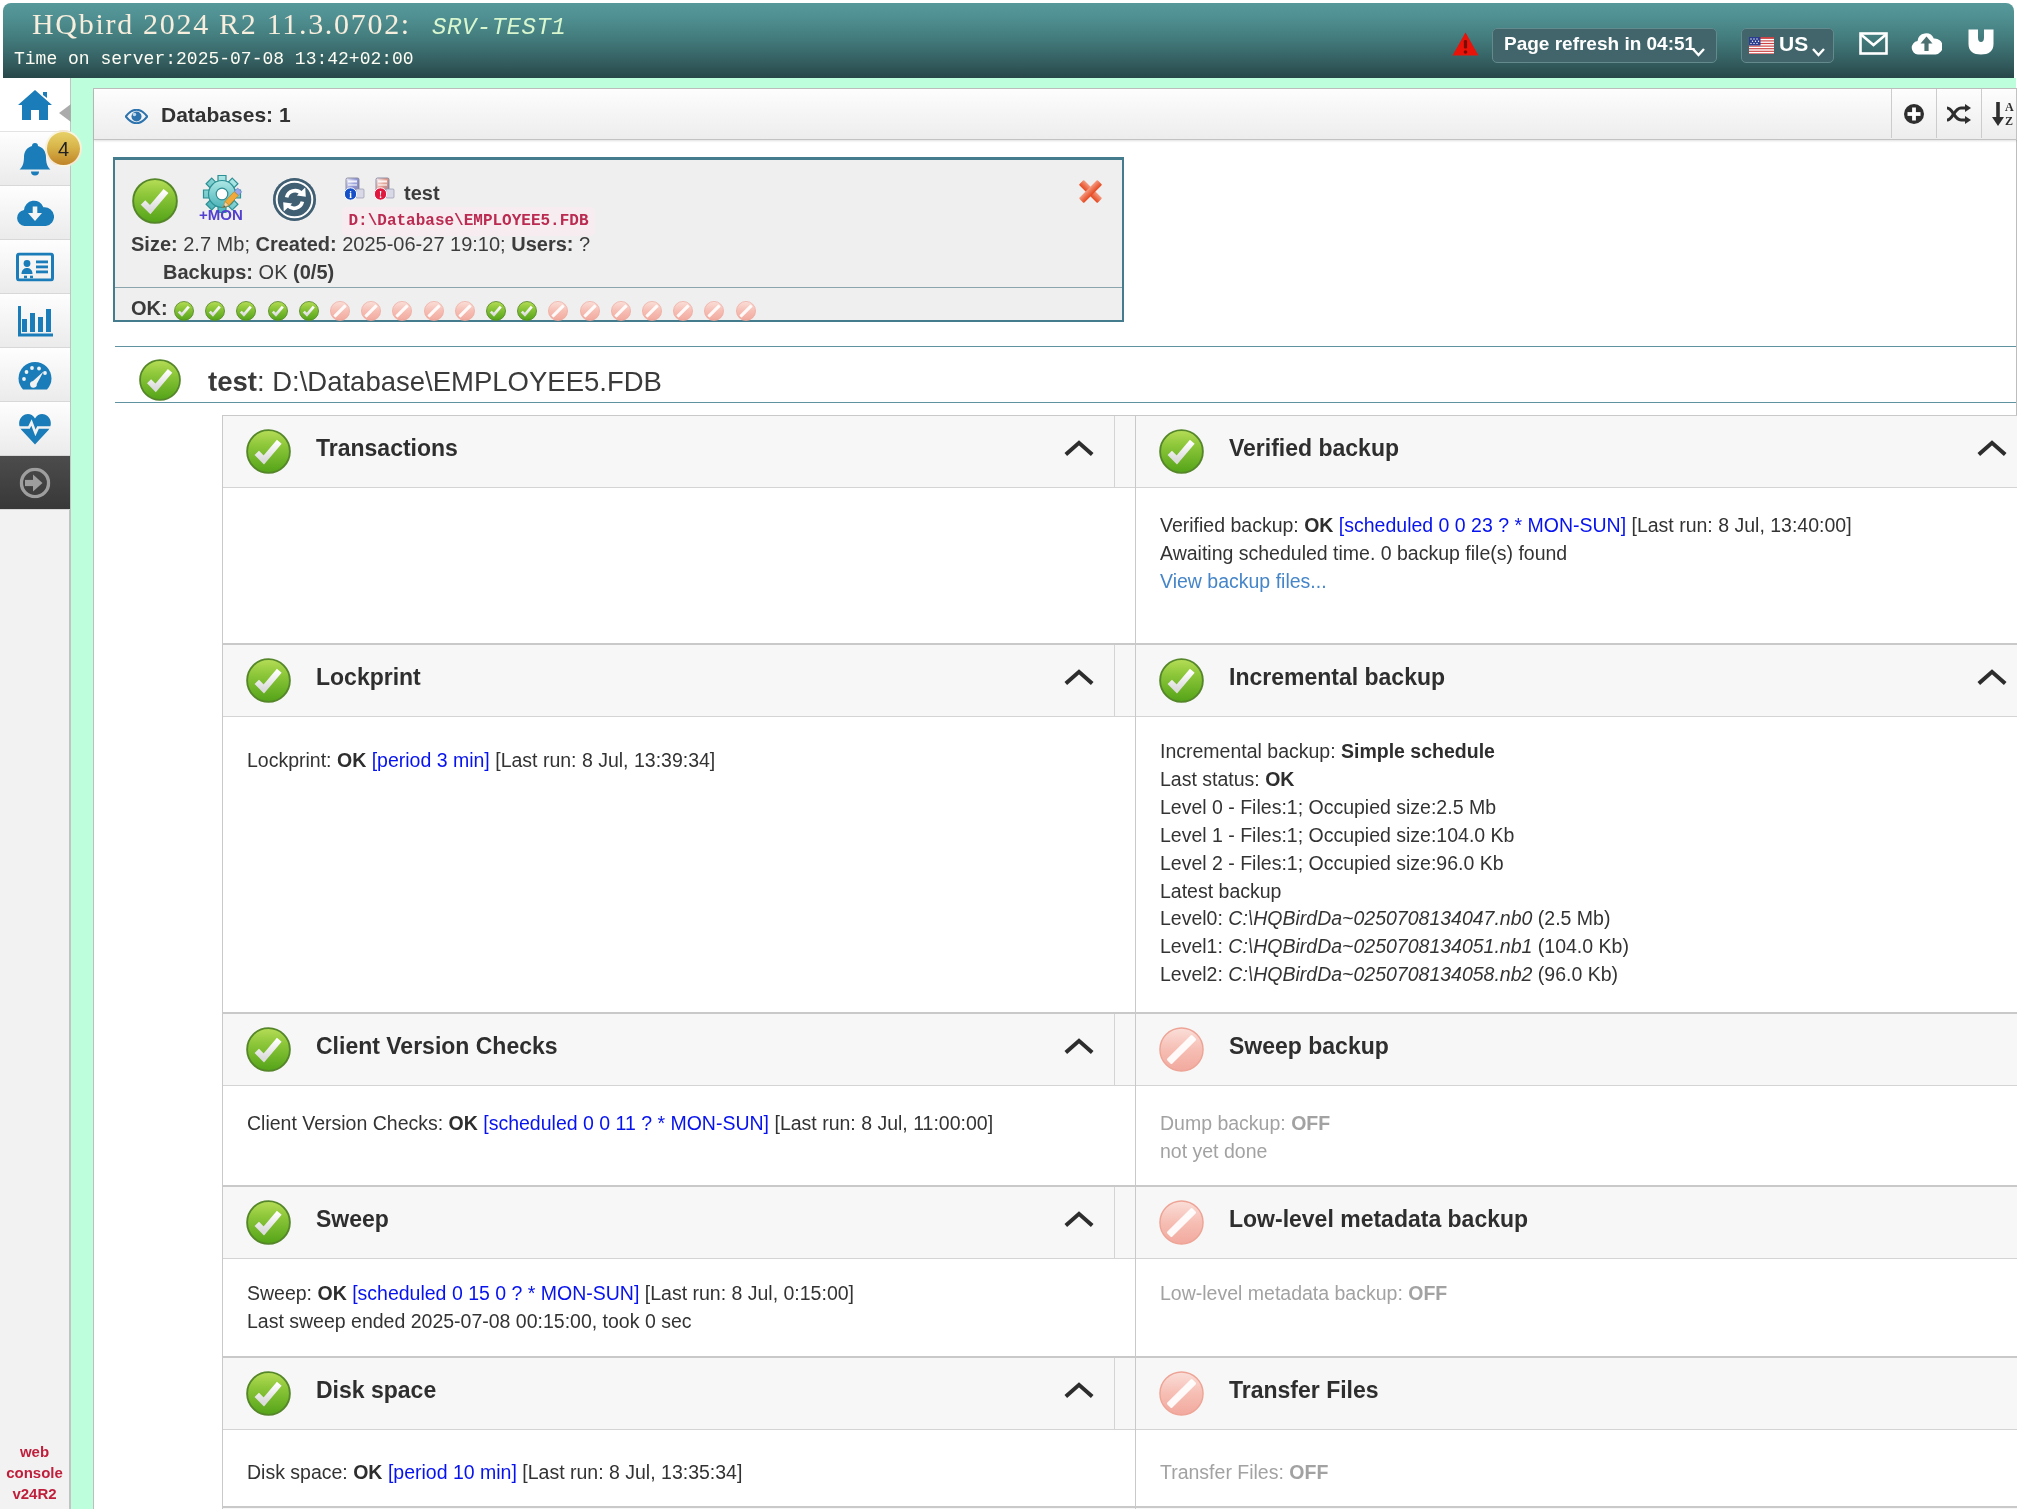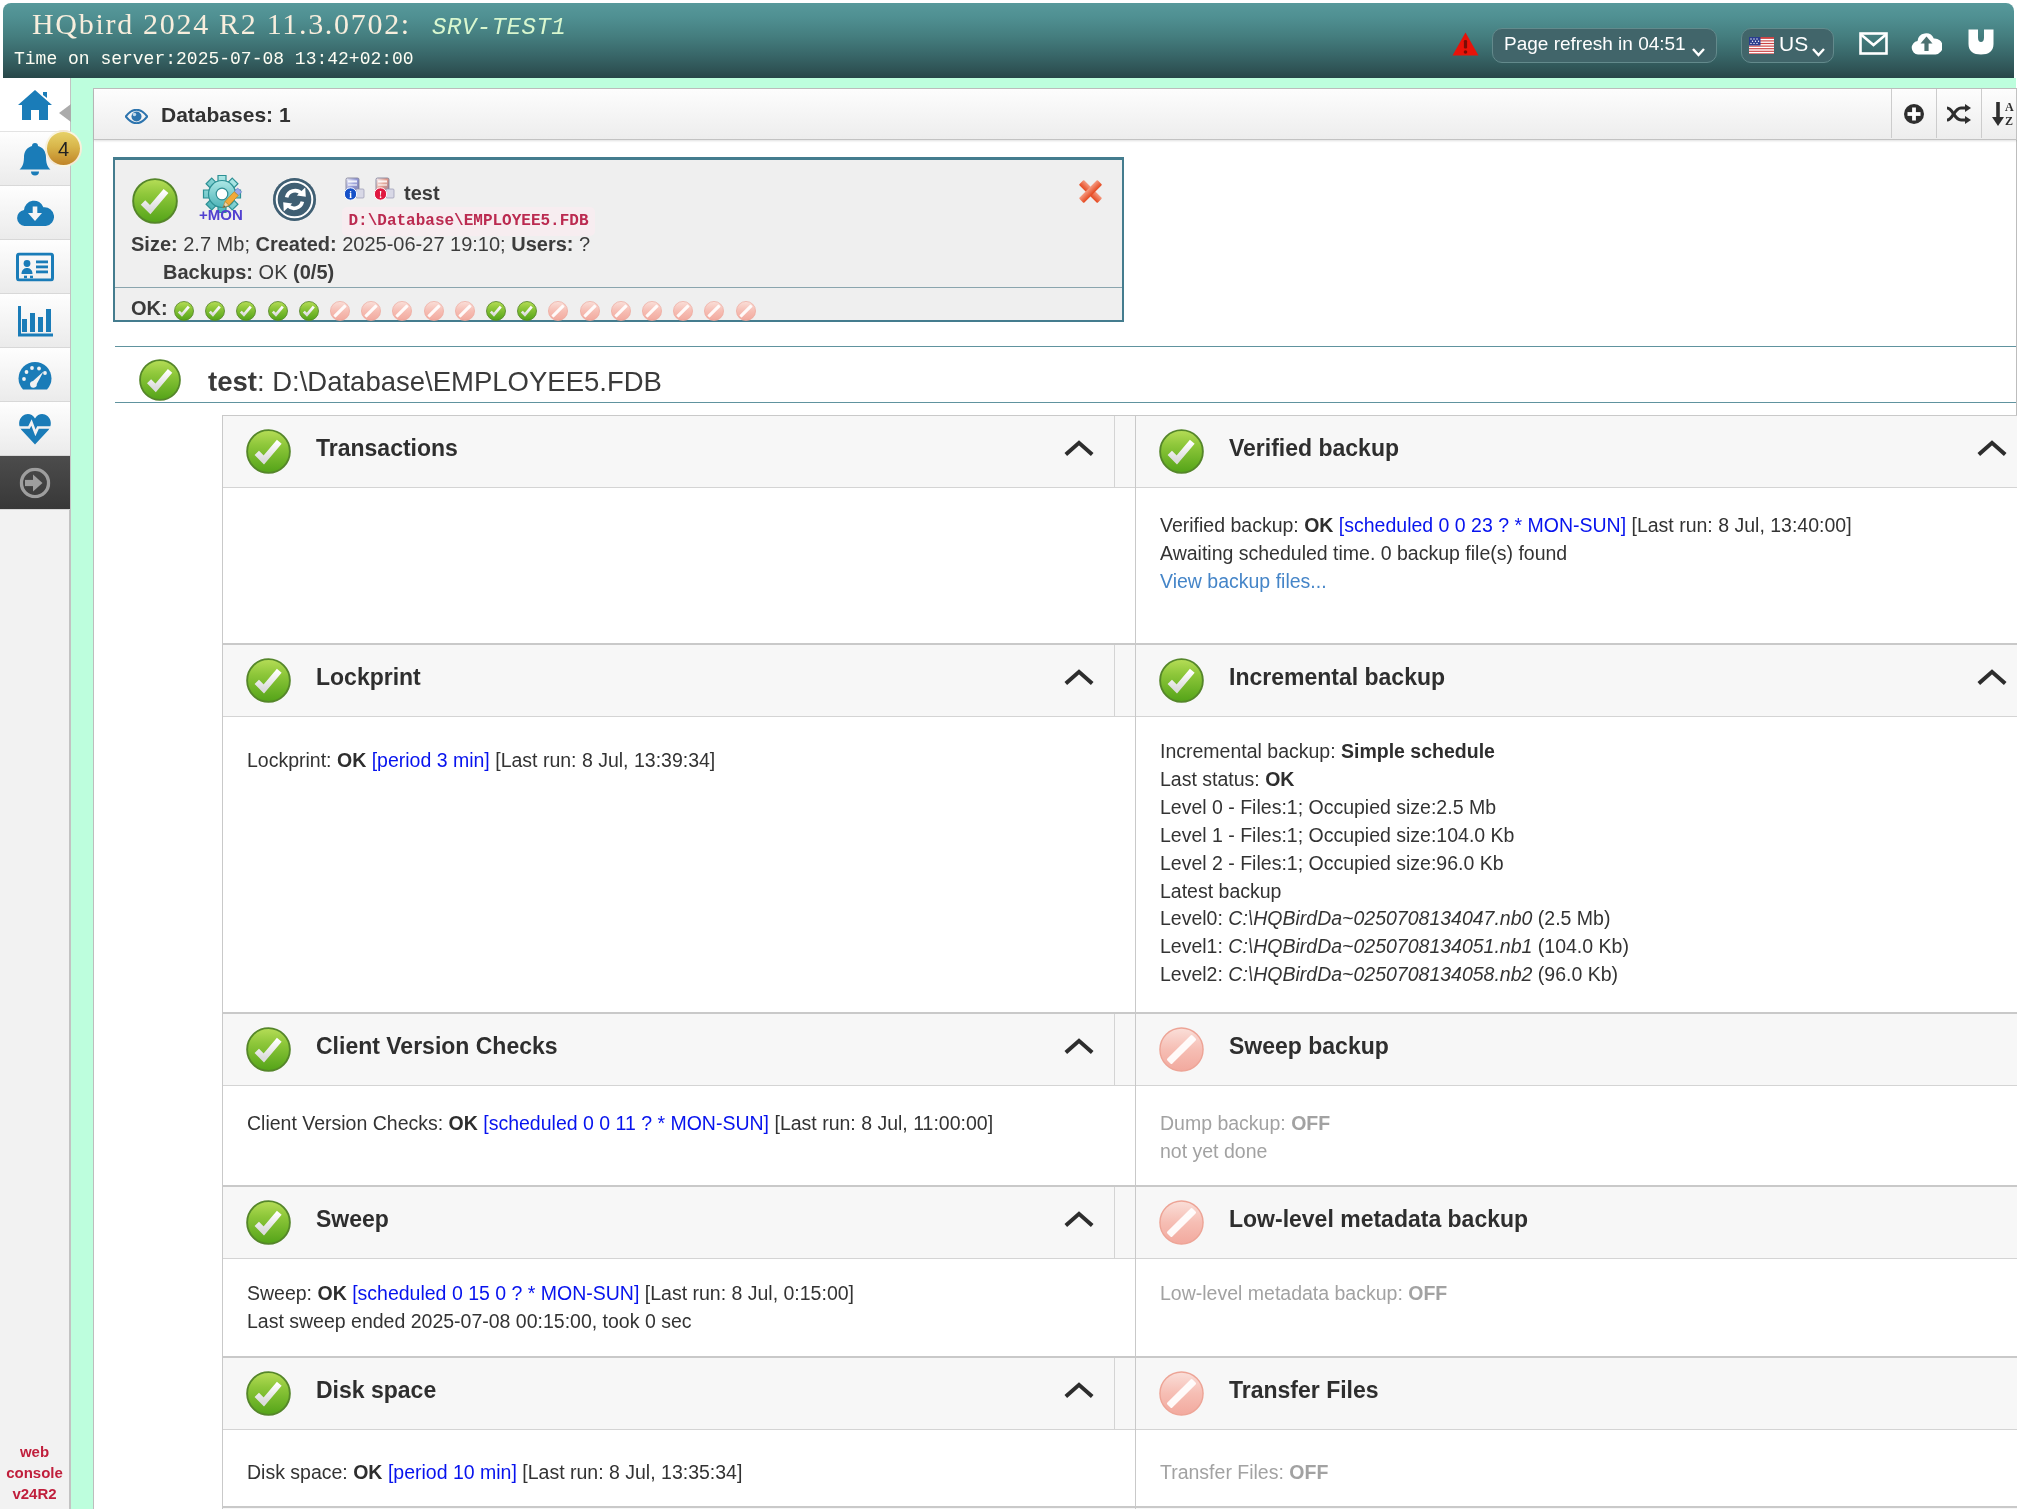--- a/index.html
+++ b/index.html
@@ -10,22 +10,22 @@
 
 #hdr { position:absolute; left:3px; top:3px; width:2011px; height:75px;
   border-radius:8px 8px 0 0;
   background:linear-gradient(to bottom,#57999b 0%,#4f8f91 20%,#447d7e 45%,#386668 70%,#2e5254 90%,#274648 100%);}
 #hdr h1 { position:absolute; left:29px; top:4px; font-family:"Liberation Serif",serif;
   font-size:30px; font-weight:normal; color:#f8eedd; letter-spacing:1.7px; }
 #hdr h1 .srv { font-family:"Liberation Mono",monospace; font-style:italic; font-size:24px;
   color:#d9f7cf; letter-spacing:0.5px; margin-left:12px; }
 #timeline { position:absolute; left:11px; top:46px; font-family:"Liberation Mono",monospace;
   font-size:18px; color:#fdfdf3;}
-.hbtn { position:absolute; background:#41656a; border:1px solid #638a8c; border-radius:10px;
-  color:#fff; font-size:19px; }
+.hbtn { position:absolute; background:#41656a; border:1px solid #638a8c; border-radius:5px;
+  color:#fff; font-size:19px;font-weight:bold; }
 
 #side { position:absolute; left:0; top:78px; width:71px; height:1431px; background:#f2f2f2;
   border-right:2px solid #c3c3c3; }
 .sit { width:70px; height:54px; background:linear-gradient(#fefefe,#ebebeb);
   border-bottom:1px solid #d8d8d8; position:relative; }
 .sit svg { position:absolute; left:50%; top:50%; transform:translate(-50%,-50%); }
 #side .active { background:#fff; border-bottom:1px solid #e3e3e3;}
 #side .dark { background:linear-gradient(#4c4c4c,#383838); }
 #webconsole { position:absolute; left:0; top:1363px; width:69px; color:#c01f3c;
   font-weight:bold; font-size:15px; line-height:21px; text-align:center;}

